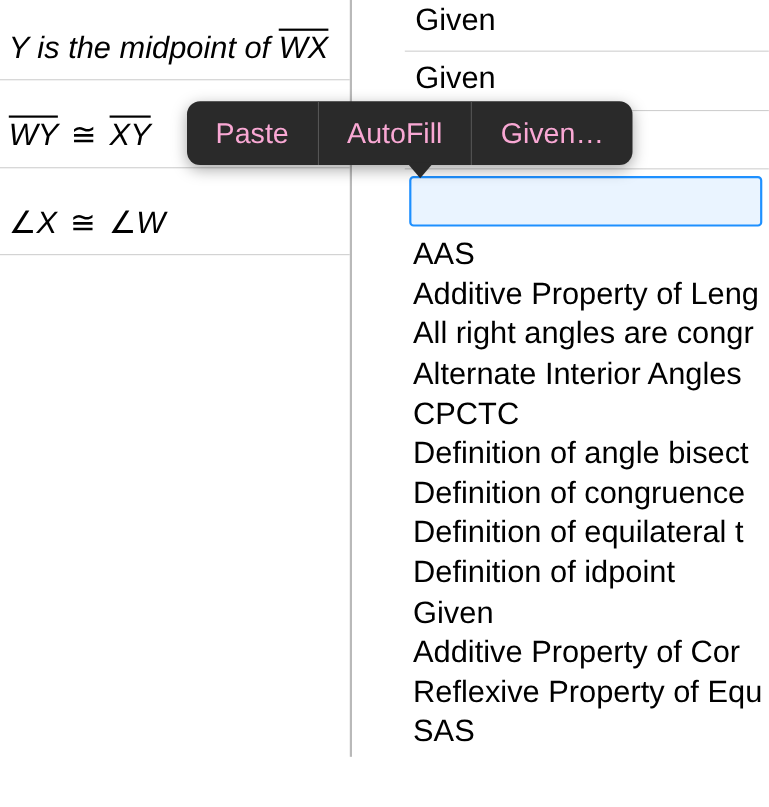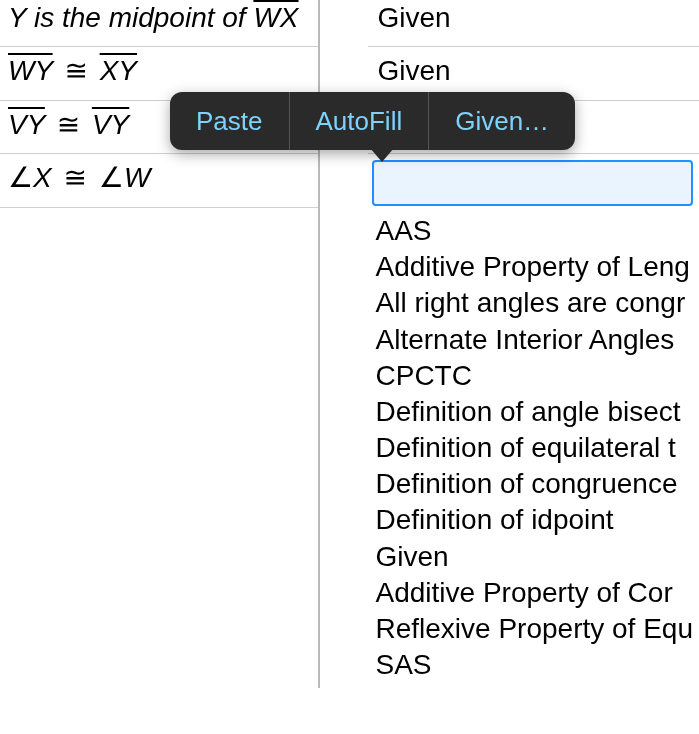--- a/index.html
+++ b/index.html
@@ -22,20 +22,21 @@
   .right-col {
     flex: 1;
     position: relative;
     padding-left: 48px;
   }
   .proof-row {
     padding: 6px 8px 10px 8px;
     border-bottom: 1px solid #cfcfcf;
     font-style: italic;
     line-height: 1.3;
+    margin-top: 26px;
   }
   .proof-row.first { padding-top: 0; }
   .reason-row {
     padding: 6px 8px 10px 10px;
     border-bottom: 1px solid #cfcfcf;
     line-height: 1.3;
     white-space: nowrap;
   }
   .reason-row.first { padding-top: 0; }
   .bar {
@@ -57,21 +58,21 @@
     font-size: 28px;
     line-height: 1.22;
     white-space: nowrap;
   }
   .dropdown-item { padding: 0 0 2px 2px; }
   .context-menu {
     position: absolute;
     top: 92px;
     left: 170px;
     background: #2a2a2a;
-    color: #7dd3fc;
+    color: #f9a8d4;
     border-radius: 12px;
     display: flex;
     height: 58px;
     align-items: stretch;
     font-size: 26px;
     box-shadow: 0 4px 14px rgba(0,0,0,0.35);
   }
   .context-menu::after {
     content: "";
     position: absolute;
@@ -93,38 +94,37 @@
     background: #555;
   }
 </style>
 </head>
 <body>
 
 <div class="container">
   <div class="left-col">
     <div class="proof-row first">Y is the midpoint of <span class="bar">WX</span></div>
     <div class="proof-row"><span class="bar">WY</span> <span class="cong">≅</span> <span class="bar">XY</span></div>
-    <div class="proof-row"><span class="bar">VY</span> <span class="cong">≅</span> <span class="bar">VY</span></div>
     <div class="proof-row"><span class="ang"></span>X <span class="cong">≅</span> <span class="ang"></span>W</div>
   </div>
 
   <div class="right-col">
     <div class="reason-row first">Given</div>
     <div class="reason-row">Given</div>
     <div class="reason-row">idpoint</div>
     <div class="active-input-wrap"></div>
     <div class="dropdown-list">
       <div class="dropdown-item">AAS</div>
       <div class="dropdown-item">Additive Property of Leng</div>
       <div class="dropdown-item">All right angles are congr</div>
       <div class="dropdown-item">Alternate Interior Angles</div>
       <div class="dropdown-item">CPCTC</div>
       <div class="dropdown-item">Definition of angle bisect</div>
+      <div class="dropdown-item">Definition of congruence</div>
       <div class="dropdown-item">Definition of equilateral t</div>
-      <div class="dropdown-item">Definition of congruence</div>
       <div class="dropdown-item">Definition of idpoint</div>
       <div class="dropdown-item">Given</div>
       <div class="dropdown-item">Additive Property of Cor</div>
       <div class="dropdown-item">Reflexive Property of Equ</div>
       <div class="dropdown-item">SAS</div>
     </div>
   </div>
 </div>
 
 <div class="context-menu">

